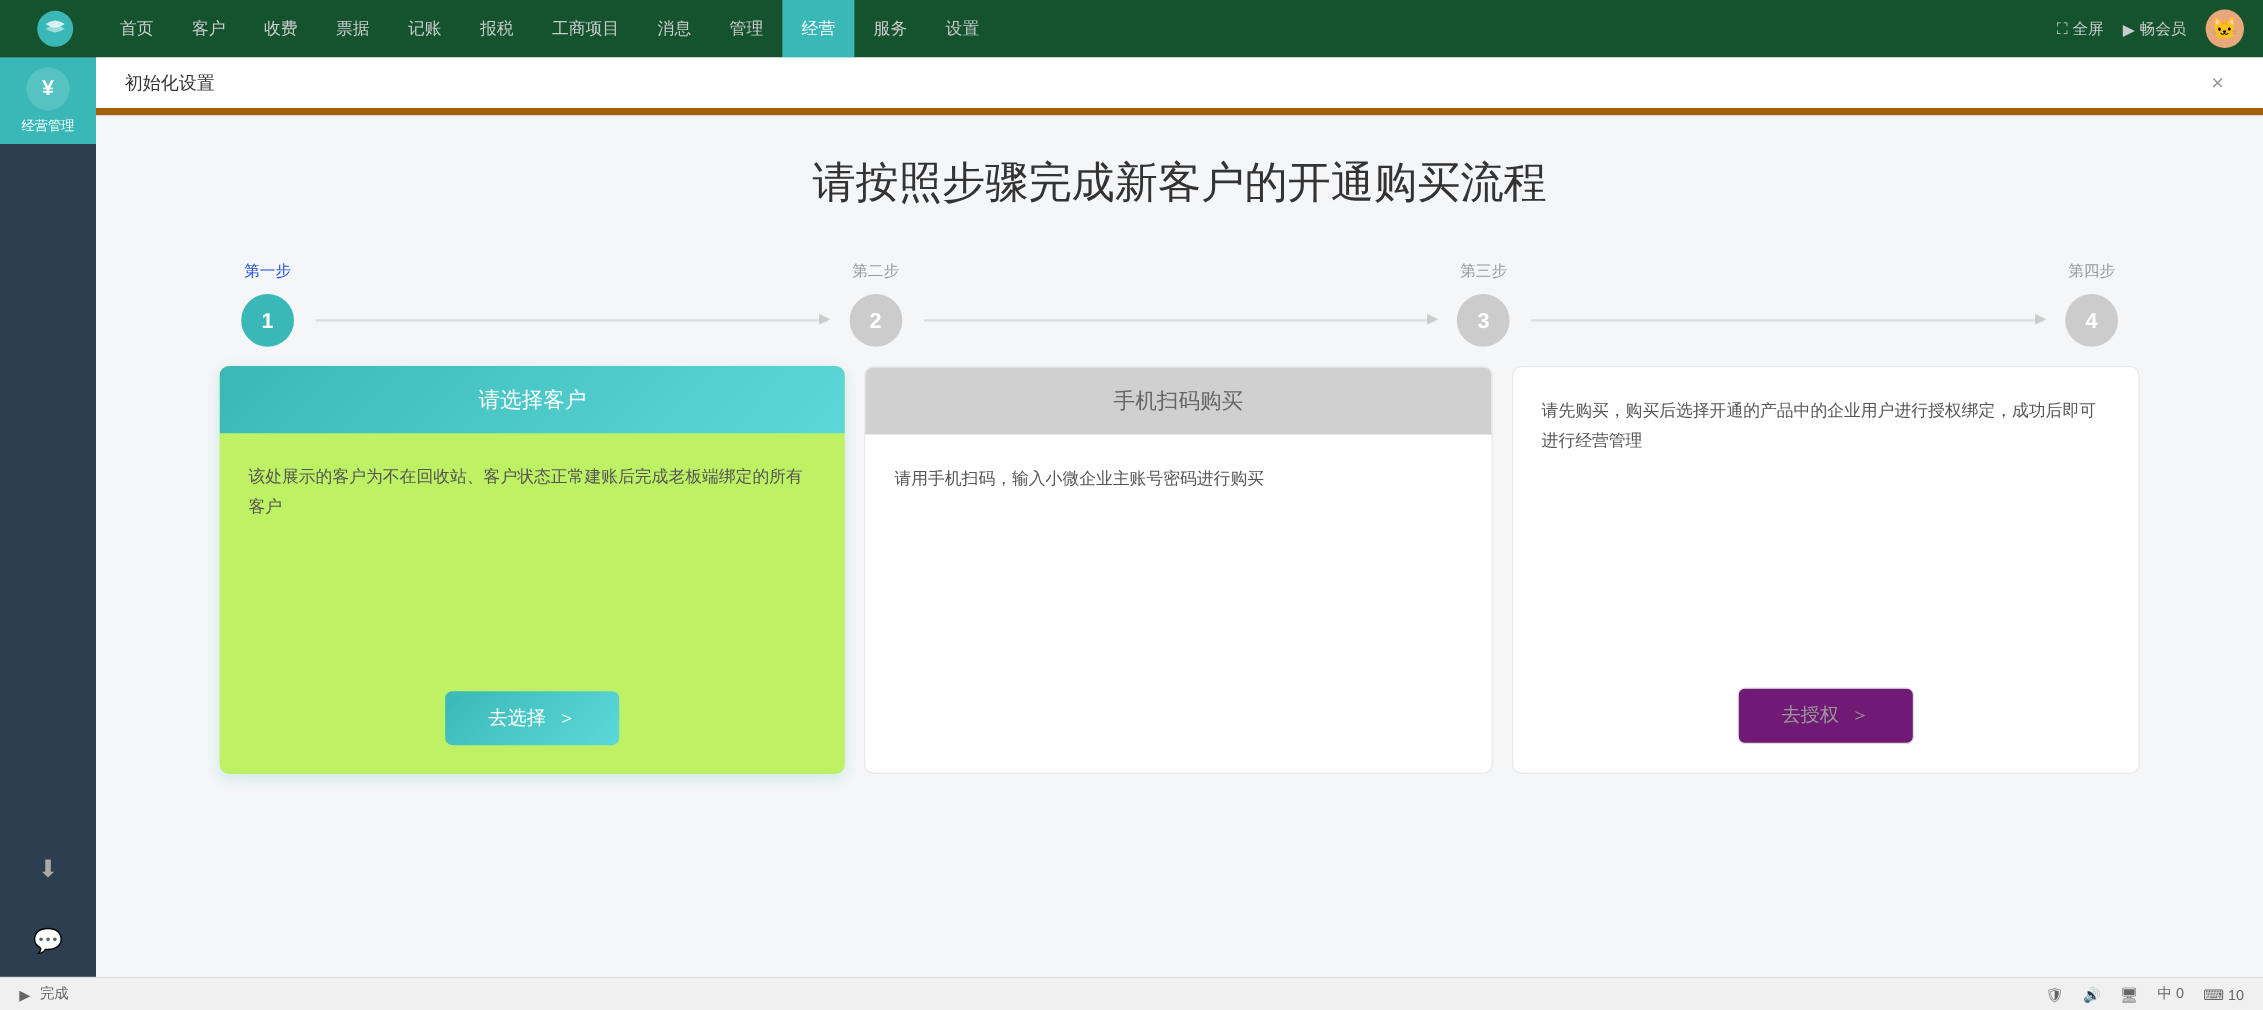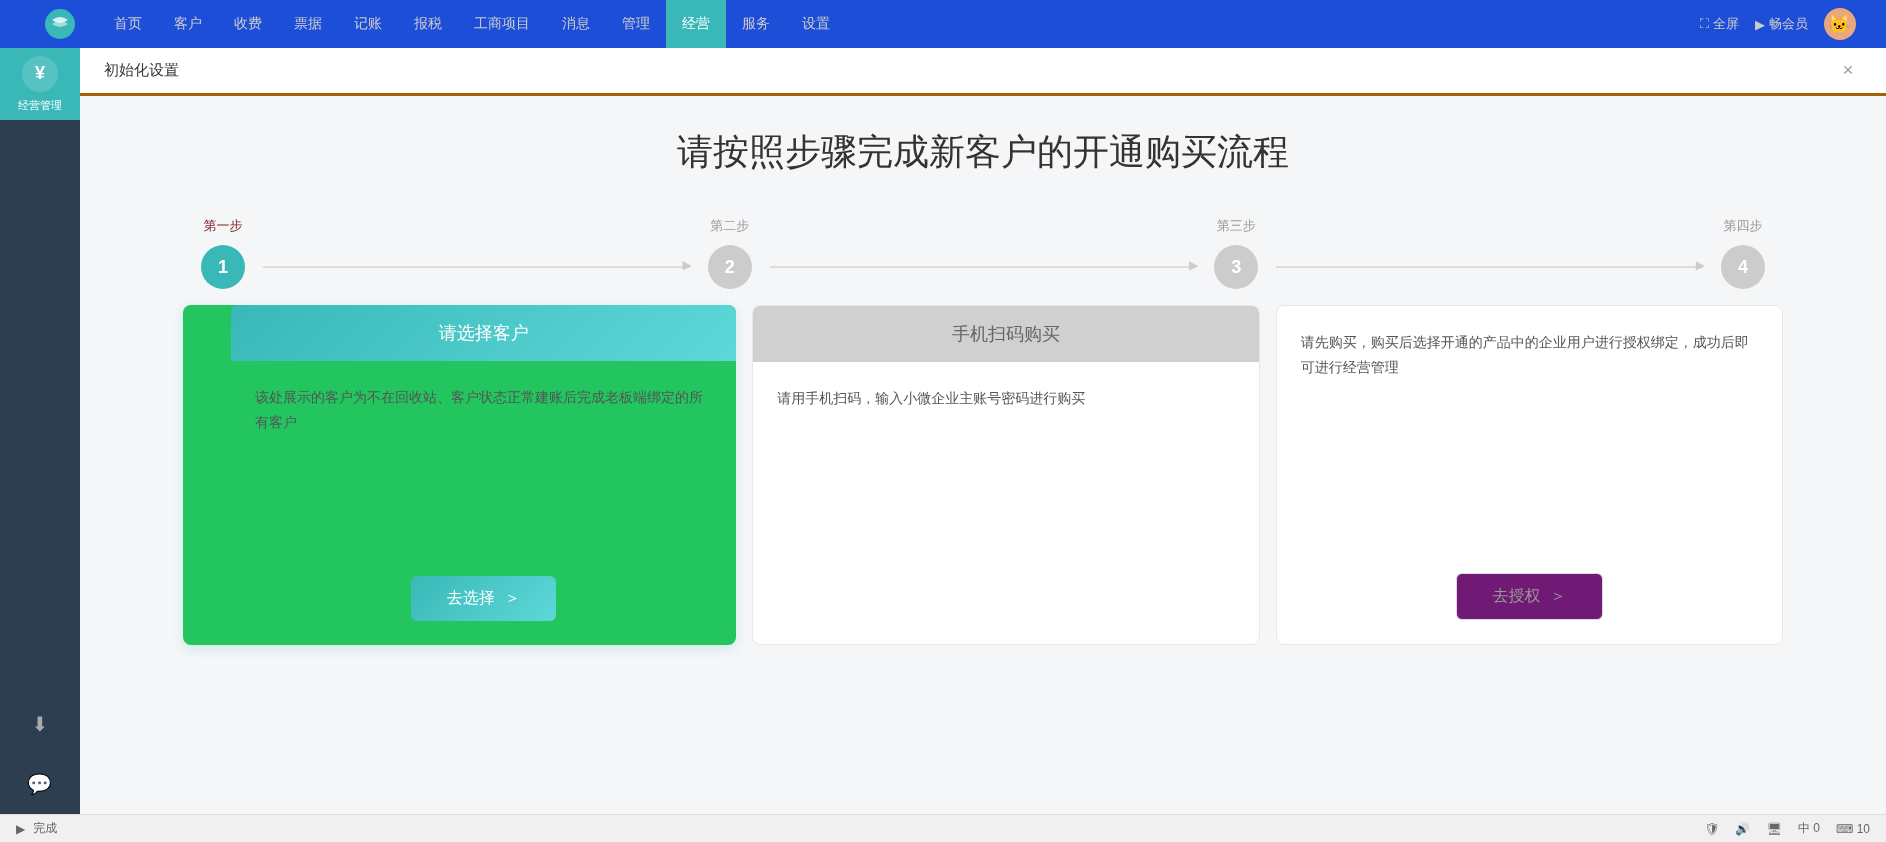--- a/index.html
+++ b/index.html
@@ -1,24 +1,24 @@
 <!DOCTYPE html>
 <html><head>
   <meta charset="utf-8">
   <style>
     * { box-sizing: border-box; margin: 0; padding: 0; }
     body { font-family: "Microsoft YaHei", "PingFang SC", sans-serif; background: #f0f2f5; width: 1886px; height: 842px; overflow: hidden; }
 
     
     .topbar {
       height: 48px;
-      background: #1d4ed8;
-      display: flex;
-      align-items: center;
-      padding: 0 30px;
+      background: #14532d;
+      display: flex;
+      align-items: center;
+      padding: 0 16px;
       color: #ccc;
       font-size: 14px;
     }
     .topbar-logo {
       width: 60px;
       display: flex;
       align-items: center;
       justify-content: center;
       margin-right: 8px;
     }
@@ -121,21 +121,21 @@
     }
 
     
     .page-header {
       background: #fff;
       padding: 0 24px;
       height: 48px;
       display: flex;
       align-items: center;
       justify-content: space-between;
-      border-bottom: 3px solid #a16207;
+      border-bottom: 6px solid #a16207;
       font-size: 14px;
       color: #333;
     }
     .page-header-title { font-size: 15px; font-weight: 500; }
     .close-btn {
       width: 28px;
       height: 28px;
       display: flex;
       align-items: center;
       justify-content: center;
@@ -174,22 +174,21 @@
       border-radius: 8px;
       border: 1px solid #e8e8e8;
       padding: 0;
       display: flex;
       flex-direction: column;
       min-height: 340px;
       overflow: hidden;
     }
     .step-card.active {
       border: none;
-      background: #22c55e;
-      padding-left: 48px;
+      background: #bef264;
     }
     .step-card-header {
       height: 56px;
       display: flex;
       align-items: center;
       justify-content: center;
       font-size: 18px;
       font-weight: 500;
       border-radius: 6px 6px 0 0;
     }
@@ -260,21 +259,21 @@
       align-items: flex-start;
       width: 100%;
       max-width: 1600px;
     }
     .step-indicator-label {
       font-size: 13px;
       color: #999;
       margin-bottom: 8px;
       height: 20px;
     }
-    .step-indicator-label.active { color: #7f1d1d; }
+    .step-indicator-label.active { color: #1d4ed8; }
     .step-indicator-circle {
       width: 44px;
       height: 44px;
       border-radius: 50%;
       background: #ccc;
       color: #fff;
       font-size: 18px;
       font-weight: bold;
       display: flex;
       align-items: center;

